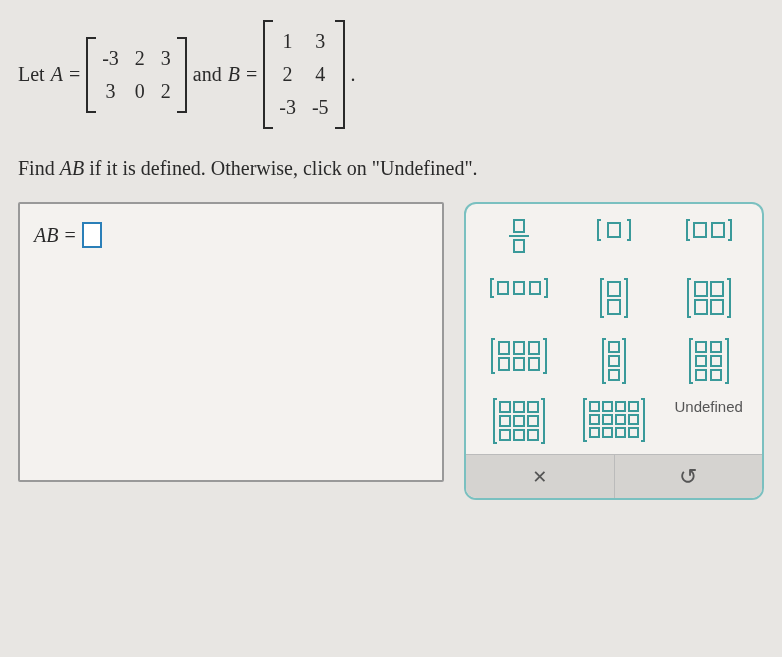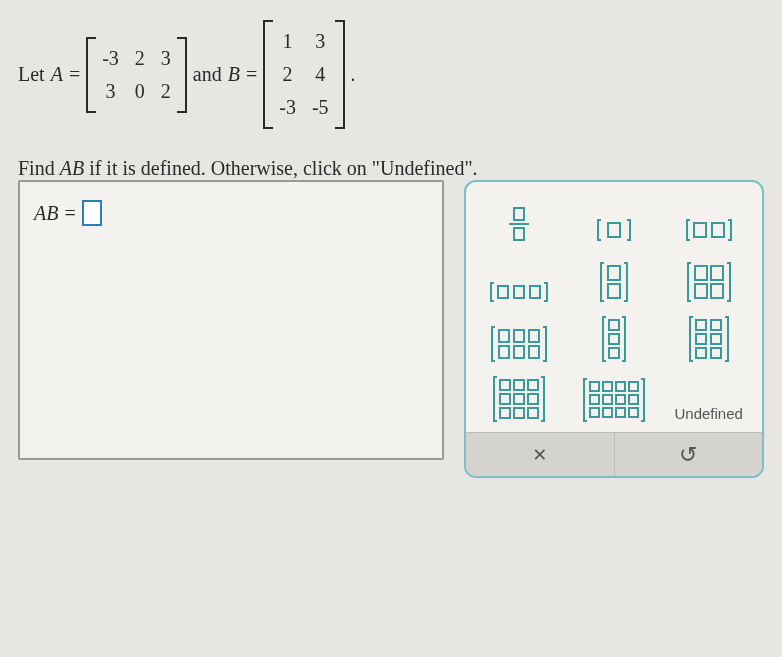--- a/index.html
+++ b/index.html
@@ -33,21 +33,21 @@
     .bracket-l { border-left: 2.5px solid #2a2a2a; }
     .bracket-r { border-right: 2.5px solid #2a2a2a; }
     .matrix-cells {
       display: grid;
       gap: 10px 16px;
       padding: 10px 6px;
       text-align: center;
     }
     .m23 { grid-template-columns: repeat(3, auto); }
     .m32 { grid-template-columns: repeat(2, auto); }
-    .instruction { font-size: 20px; }
+    .instruction { font-size: 20px; margin-bottom: 22px; }
     .work-area {
       display: flex;
       gap: 20px;
       align-items: stretch;
     }
     .answer-box {
       flex: 1;
       border: 2px solid #999;
       background: #f4f2ef;
       padding: 18px 14px;
@@ -77,21 +77,21 @@
       flex-direction: column;
     }
     .tool-grid {
       display: grid;
       grid-template-columns: repeat(3, 1fr);
       gap: 14px 8px;
       flex: 1;
     }
     .tool-btn {
       display: flex;
-      align-items: flex-end;
+      align-items: flex-start;
       justify-content: center;
       cursor: pointer;
       height: 46px;
     }
     .tool-svg { }
     .undefined-btn {
       font-family: Arial, sans-serif;
       font-size: 15px;
       color: #555;
     }

